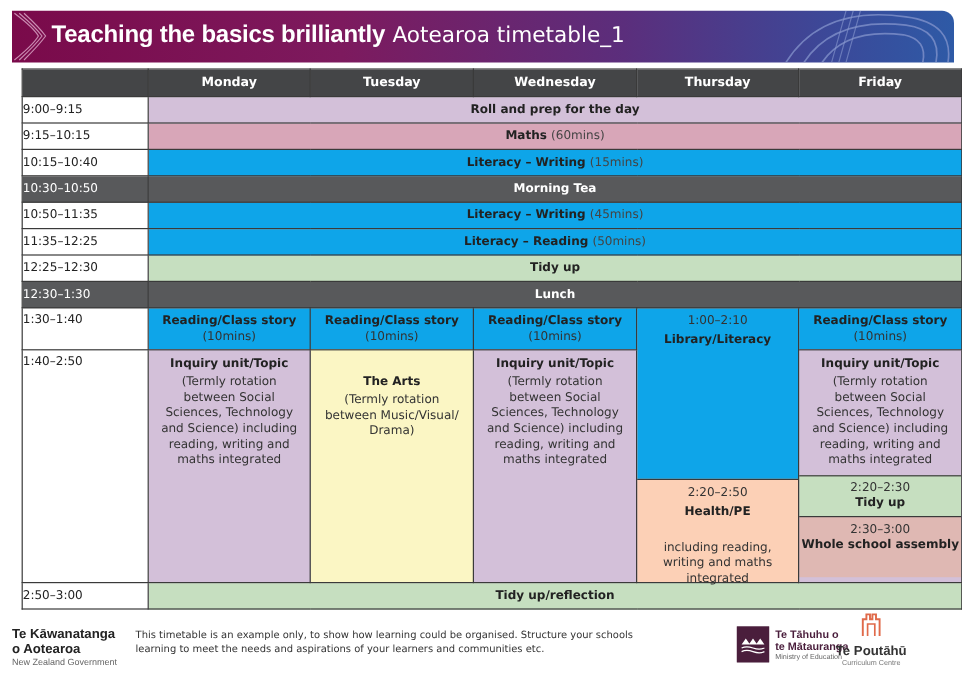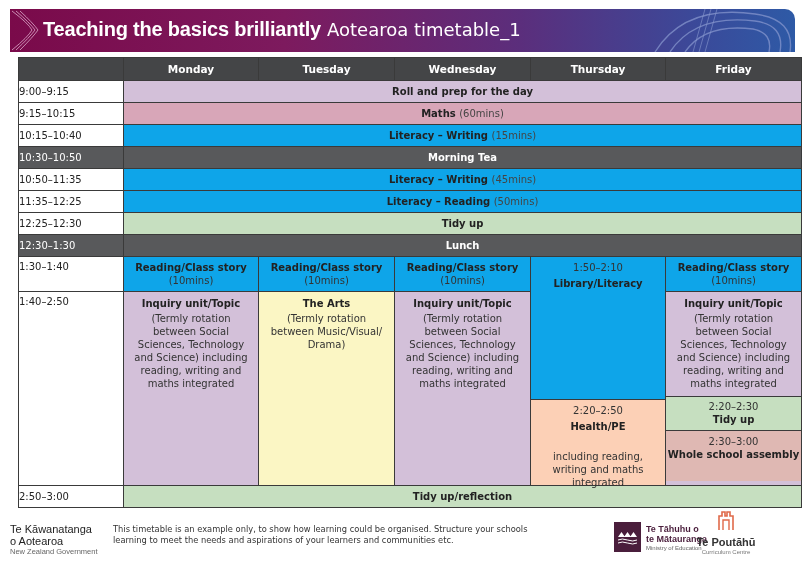--- a/index.html
+++ b/index.html
@@ -25,21 +25,21 @@
   .c-green { background:#c6dfc0; }
   .c-purple { background:#d3c0d9; }
   .c-yellow { background:#fbf6c4; }
   .c-peach { background:#fcd0b6; }
   .c-rose { background:#dfb8b3; }
   .light { font-weight:normal; color:#444; }
   .cell { text-align:center; vertical-align:top !important; font-size:10px; line-height:13px; }
   .cell .hd { font-weight:bold; display:block; }
   .cell .sub { display:block; color:#333; }
   .footer-gov { position:absolute; left:10px; top:523px; font-family:"Liberation Sans", sans-serif; }
-  .footer-gov .l1, .footer-gov .l2 { font-weight:normal; font-size:11px; color:#222; line-height:12px; }
+  .footer-gov .l1, .footer-gov .l2 { font-weight:bold; font-size:11px; color:#222; line-height:12px; }
   .footer-gov .l3 { font-size:7.5px; color:#666; line-height:10px; }
   .footer-note { position:absolute; left:113px; top:524px; width:420px; font-size:8.3px; color:#333; line-height:11px; font-family:"DejaVu Sans", sans-serif; }
   .moe { position:absolute; left:614px; top:522px; }
   .moe .box { position:absolute; left:0; top:0; width:27px; height:30px; background:#4a1e3c; }
   .moe .txt { position:absolute; left:32px; top:2px; white-space:nowrap; font-family:"Liberation Sans", sans-serif; }
   .moe .t1, .moe .t2 { font-size:9px; color:#4a1e3c; font-weight:bold; line-height:10px; }
   .moe .t3 { font-size:6px; color:#666; line-height:9px; }
   .pou { position:absolute; left:691px; top:510px; width:70px; text-align:center; font-family:"Liberation Sans", sans-serif; }
   .pou .mark { width:18px; height:20px; margin:0 auto; }
   .pou .t1 { font-size:11px; font-weight:bold; color:#333; line-height:12px; margin-top:2px; }
@@ -125,41 +125,41 @@
     <td class="cell c-lit" style="padding-top:4px">
       <span class="hd">Reading/Class story</span>
       <span class="sub">(10mins)</span>
     </td>
     <td class="cell c-lit" style="padding-top:4px">
       <span class="hd">Reading/Class story</span>
       <span class="sub">(10mins)</span>
     </td>
     <td rowspan="2" class="cell c-lit" style="padding-top:4px;padding-bottom:0">
       <div style="height:138px">
-        <span class="sub">1:50–2:10</span>
+        <span class="sub">1:00–2:10</span>
         <span class="hd" style="margin-top:3px">Library/Literacy</span>
       </div>
       <div class="c-peach" style="border-top:1px solid #3a3a3a;height:82px;padding-top:4px;margin:0 -1px -1px -1px">
         <span class="sub">2:20–2:50</span>
         <span class="hd" style="margin-top:3px">Health/PE</span>
         <span class="sub" style="margin-top:17px;padding:0 10px">including reading, writing and maths integrated</span>
       </div>
     </td>
     <td class="cell c-lit" style="padding-top:4px">
       <span class="hd">Reading/Class story</span>
       <span class="sub">(10mins)</span>
     </td>
   </tr>
   <tr style="height:187px">
     <td class="time" style="vertical-align:top;padding-top:4px">1:40–2:50</td>
     <td class="cell c-purple" style="padding:5px 8px 0">
       <span class="hd">Inquiry unit/Topic</span>
       <span class="sub" style="margin-top:2px">(Termly rotation between Social Sciences, Technology and Science) including reading, writing and maths integrated</span>
     </td>
-    <td class="cell c-yellow" style="padding:5px 6px 0">
+    <td class="cell c-yellow" style="padding:20px 6px 0">
       <span class="hd">The Arts</span>
       <span class="sub" style="margin-top:2px">(Termly rotation between Music/Visual/ Drama)</span>
     </td>
     <td class="cell c-purple" style="padding:5px 8px 0">
       <span class="hd">Inquiry unit/Topic</span>
       <span class="sub" style="margin-top:2px">(Termly rotation between Social Sciences, Technology and Science) including reading, writing and maths integrated</span>
     </td>
     <td class="cell c-purple" style="padding:0">
       <div style="height:99px;padding:5px 8px 0">
         <span class="hd">Inquiry unit/Topic</span>

